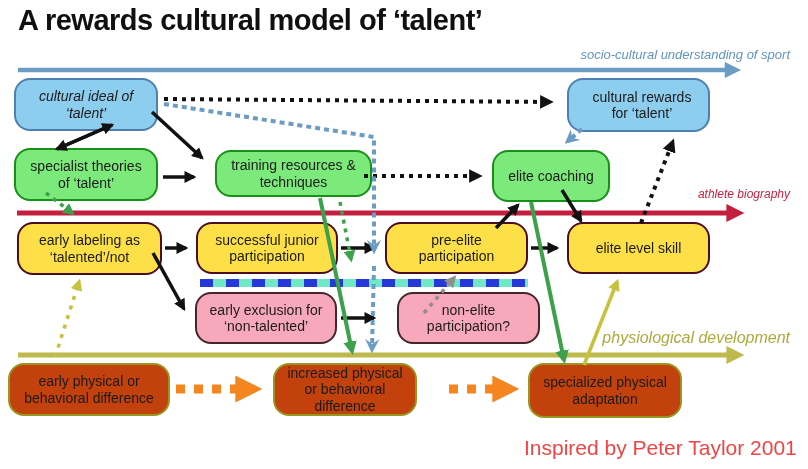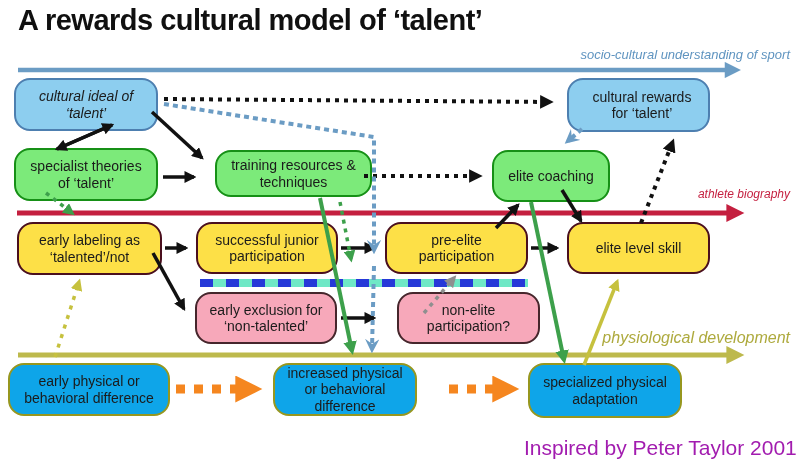--- a/index.html
+++ b/index.html
@@ -5,36 +5,36 @@
   html,body{margin:0;padding:0;background:#fff;}
   .stage{
     position:relative;width:808px;height:469px;background:#fff;overflow:hidden;
     font-family:"Liberation Sans", sans-serif;color:#111;
   }
   .title{
     position:absolute;left:18px;top:4px;font-size:29px;font-weight:700;
     letter-spacing:-0.5px;color:#101010;white-space:nowrap;
   }
   .caption{
-    position:absolute;left:524px;top:436px;font-size:21px;color:#a21caf;white-space:nowrap;
+    position:absolute;left:524px;top:436px;font-size:21px;color:#ef4444;white-space:nowrap;
   }
   .axis-label{position:absolute;right:18px;font-style:italic;white-space:nowrap;}
   .axis-label.socio{top:47px;font-size:13px;color:#5f94c0;}
   .axis-label.bio{top:187px;font-size:12px;color:#c41f3f;}
   .axis-label.phys{top:329px;font-size:16px;color:#aeaa3e;}
   .box{
     position:absolute;z-index:1;border-radius:16px;border:2px solid #333;
     display:flex;align-items:center;justify-content:center;text-align:center;
     font-size:14px;line-height:1.15;padding:3px 8px;box-sizing:border-box;color:#1b1b1b;
   }
   .blue{background:#8dceef;border-color:#4d7fb0;}
   .green{background:#7cea7a;border-color:#169016;}
   .red{background:#fde047;border-color:#4a0f1e;}
   .pink{background:#f7a8ba;border-color:#46262c;}
-  .yellow{background:#0ea5e9;border-color:#97971f;}
+  .yellow{background:#c2410c;border-color:#97971f;}
   svg.overlay{position:absolute;left:0;top:0;z-index:2;pointer-events:none;}
 </style>
 </head>
 <body>
 
 <div class="stage">
 
   <div class="title">A rewards cultural model of ‘talent’</div>
 
   <div class="axis-label socio">socio-cultural understanding of sport</div>

